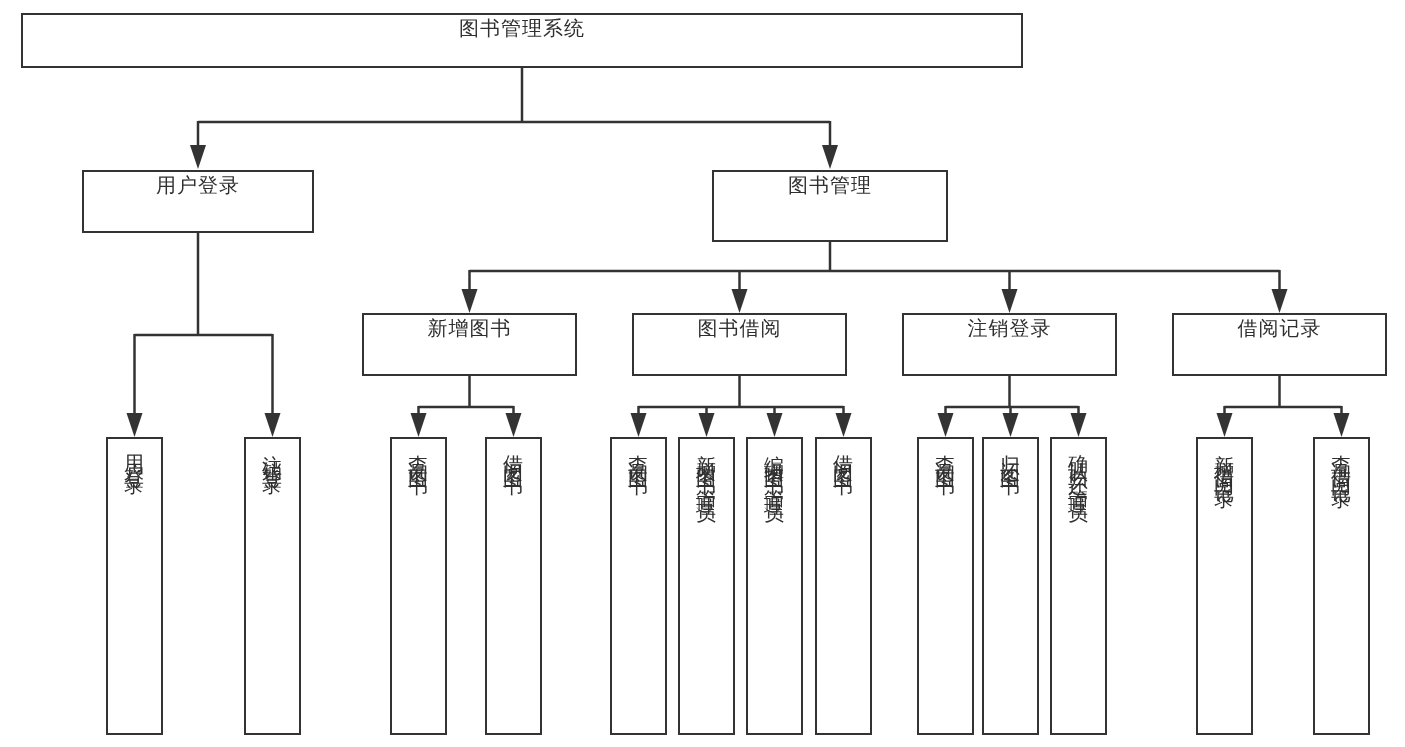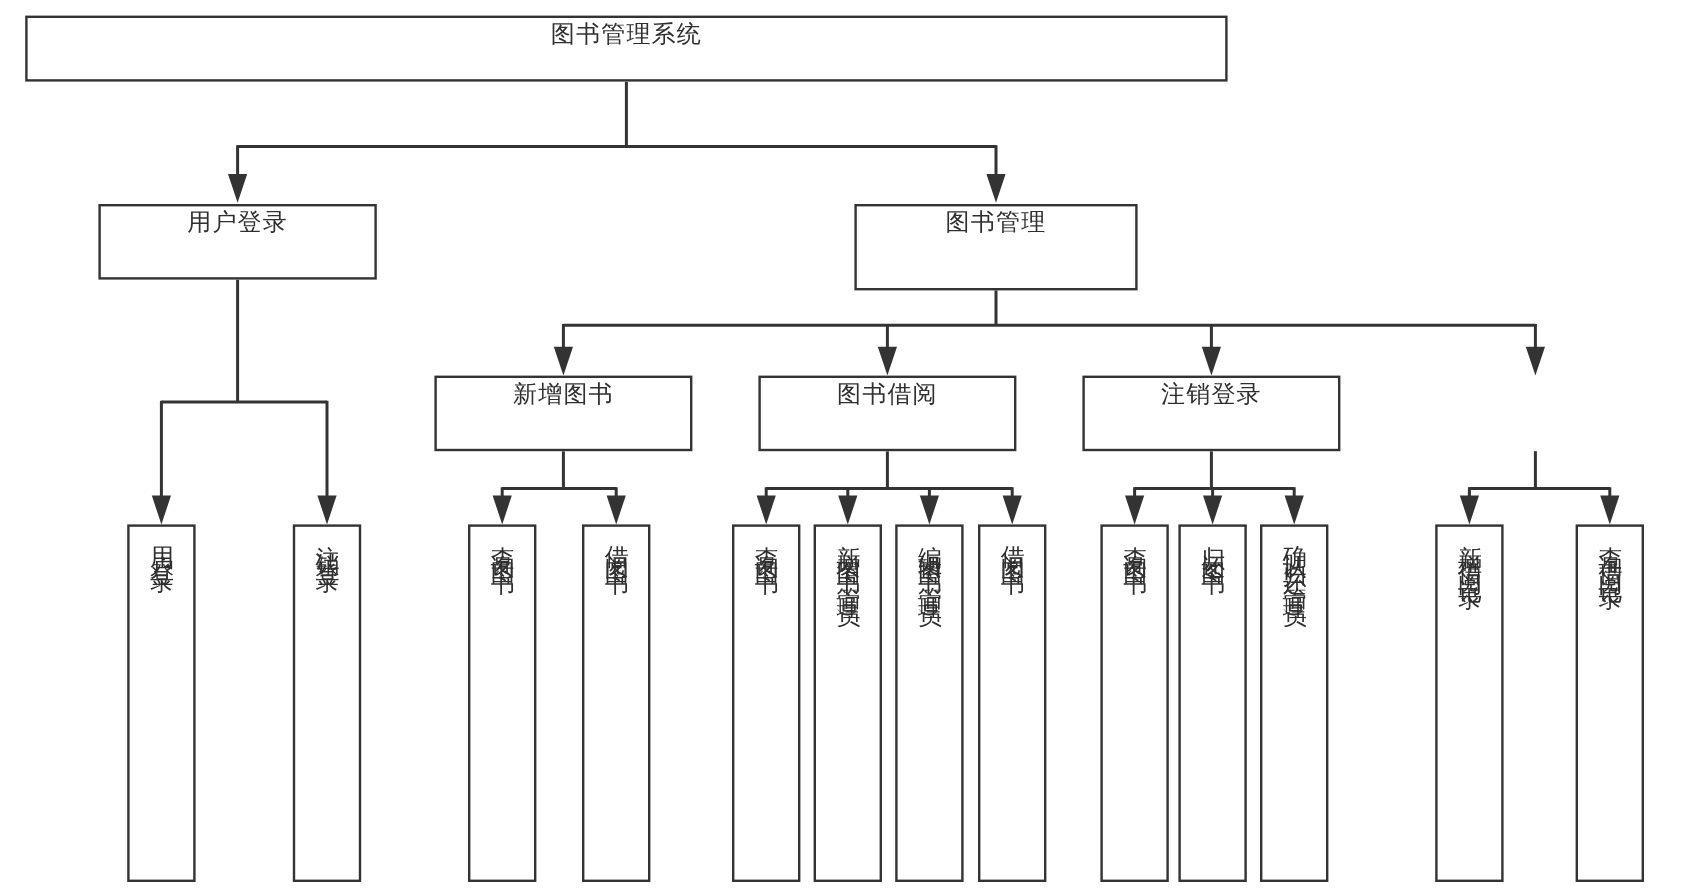--- a/index.html
+++ b/index.html
@@ -165,20 +165,23 @@
 
   <div class="node l3 l3a">
     <span>新增图书</span>
   </div>
   <div class="node l3 l3b">
     <span>图书借阅</span>
   </div>
   <div class="node l3 l3c">
     <span>注销登录</span>
   </div>
+  <div class="node l3 l3d">
+    <span>借阅记录</span>
+  </div>
 
   <div class="node leaf lf-g1a">
     <span class="vtext">用户登录</span>
   </div>
   <div class="node leaf lf-g1b">
     <span class="vtext">注销登录</span>
   </div>
 
   <div class="node leaf lf-g2a">
     <span class="vtext">查询图书</span>

